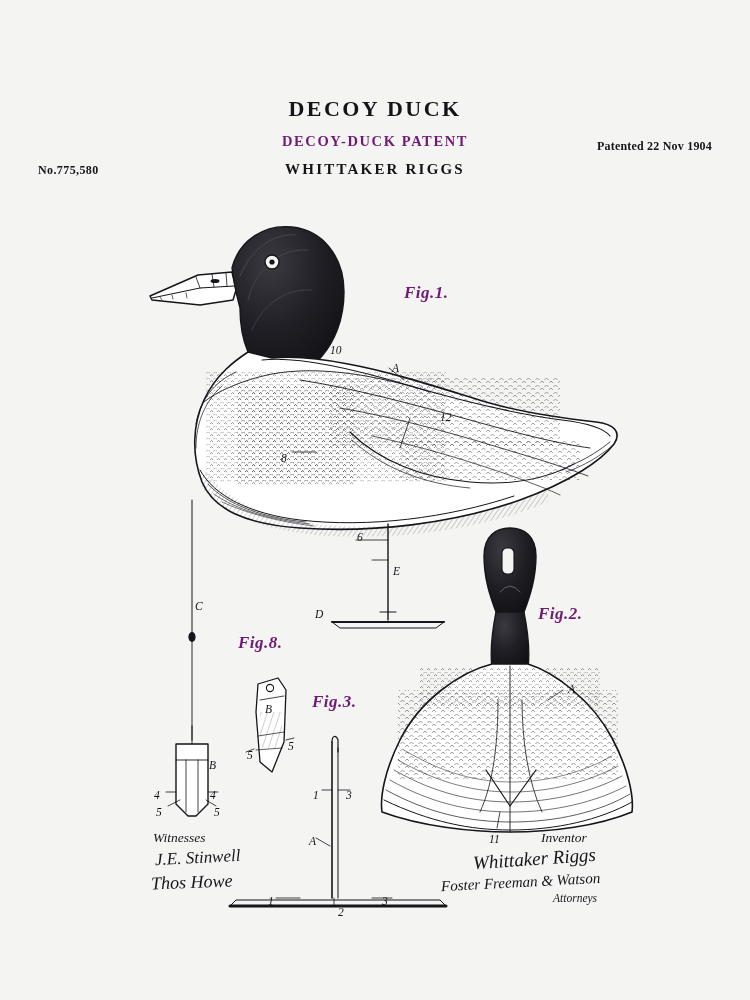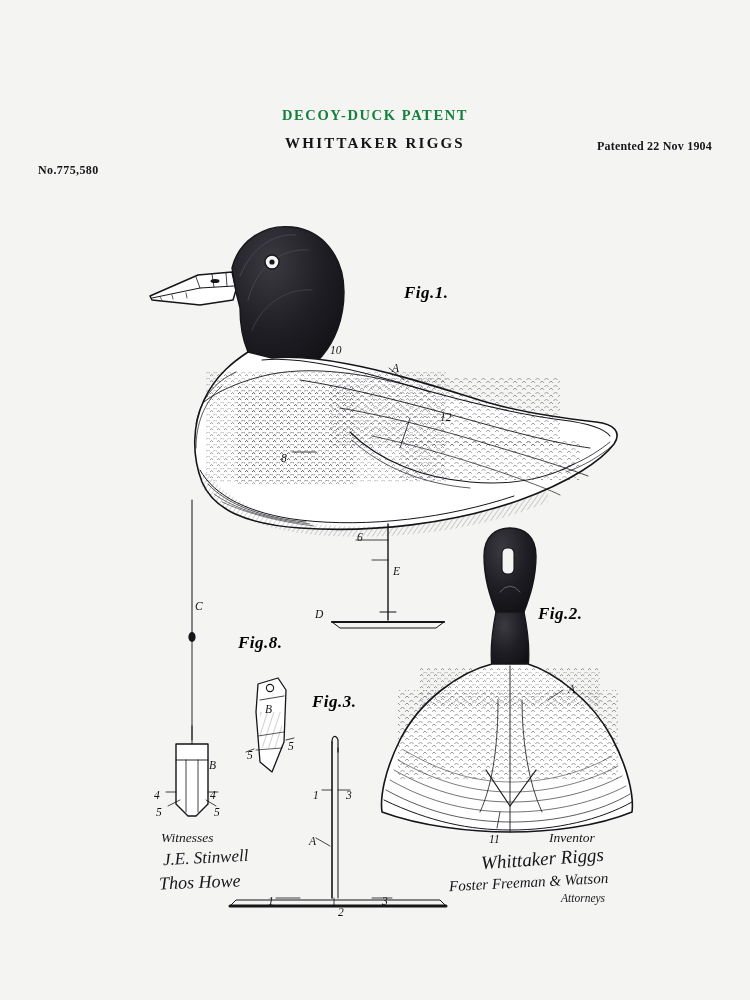--- a/index.html
+++ b/index.html
@@ -36,21 +36,21 @@
     font-weight: bold;
     letter-spacing: 2.4px;
     color: #141418;
     margin: 0;
     line-height: 26px;
   }
   .subtitle {
     font-size: 14.5px;
     font-weight: bold;
     letter-spacing: 1.6px;
-    color: #15803d;
+    color: #701a75;
     margin-top: 10px;
     line-height: 18px;
   }
   .inventor-name {
     font-size: 15px;
     font-weight: bold;
     letter-spacing: 2.2px;
     color: #141418;
     margin-top: 10px;
     line-height: 18px;
@@ -84,40 +84,40 @@
     pointer-events: none;
   }
 
   .fig-label {
     position: absolute;
     font-family: "Liberation Serif", serif;
     font-style: italic;
     font-weight: bold;
     font-size: 17px;
     letter-spacing: 0.5px;
-    color: #000000;
+    color: #701a75;
   }
   .fig1-label { left: 404px; top: 283px; }
   .fig2-label { left: 538px; top: 595px; margin-top: 9px; }
   .fig3-label { left: 312px; top: 692px; }
   .fig8-label { left: 238px; top: 633px; }
 
   .ref {
     position: absolute;
     font-family: "Liberation Serif", serif;
     font-style: italic;
     font-size: 11.5px;
     color: #141418;
   }
 
   
   .sig-block {
     position: absolute;
     bottom: 84px;
-    left: 13px;
+    left: 5px;
     width: 608px;
     height: 86px;
   }
   .witness-head {
     position: absolute;
     left: 148px;
     top: 0px;
     font-family: "Liberation Serif", serif;
     font-style: italic;
     font-size: 13.5px;
@@ -149,20 +149,21 @@
   .sig-w2 { left: 146px; top: 42px; font-size: 18px; transform: rotate(-2deg); }
   .sig-i1 { left: 468px; top: 18px; font-size: 19px; transform: rotate(-4deg); }
   .sig-i2 { left: 436px; top: 44px; font-size: 15px; transform: rotate(-3deg); }
 </style>
 </head>
 <body>
 
 <div class="sheet">
 
   <div class="header">
+    <div class="title">DECOY DUCK</div>
     <div class="subtitle">DECOY-DUCK PATENT</div>
     <div class="inventor-name">WHITTAKER RIGGS</div>
   </div>
   <div class="patent-no">No.775,580</div>
   <div class="patent-date">Patented 22 Nov 1904</div>
 
   <svg class="drawing" viewBox="0 0 750 1000" xmlns="http://www.w3.org/2000/svg">
     <defs>
       <pattern id="feather" width="7" height="6" patternUnits="userSpaceOnUse">
         <path d="M0 4 q1.6 -3 3.2 0 M3.5 1 q1.6 -3 3.2 0" stroke="#15151a" stroke-width="0.55" fill="none"></path>

